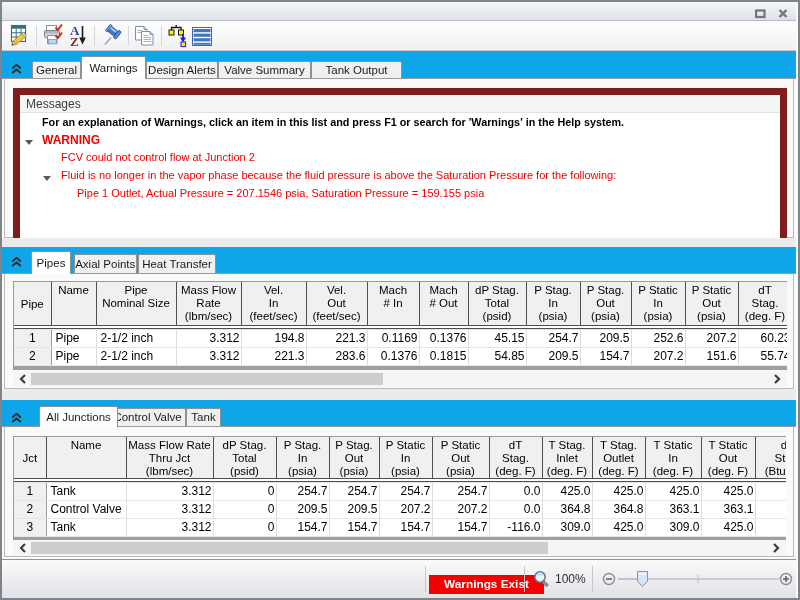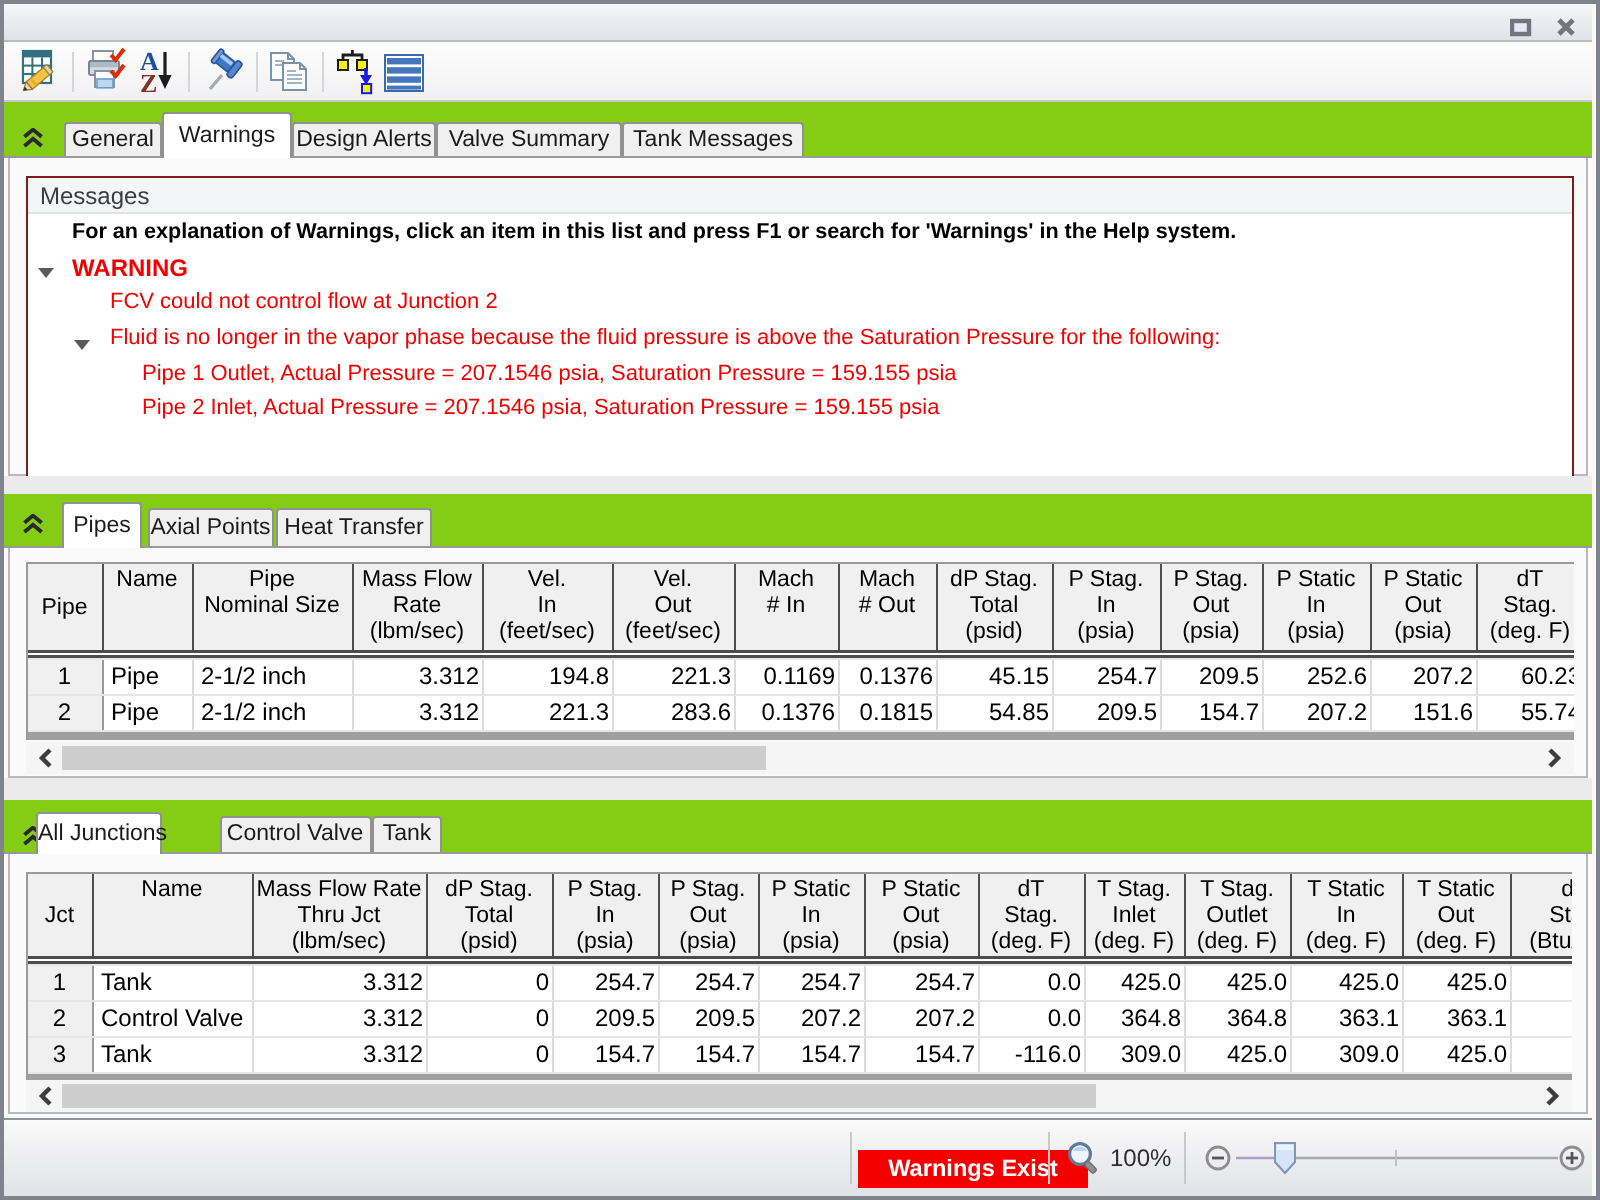--- a/index.html
+++ b/index.html
@@ -6,27 +6,27 @@
   html,body { width:800px; height:600px; overflow:hidden; }
   body { font-family:"Liberation Sans", sans-serif; position:relative; background:#fafafa; }
   .win { position:absolute; left:0; top:0; width:800px; height:600px; border:2px solid #7f848c; background:#fafafa; }
   .abs { position:absolute; }
   
   .titlebar { left:2px; top:2px; width:794px; height:19px; background:linear-gradient(#f4f6f8,#dfe2e8); border-bottom:1px solid #b8bcc4; }
   .titlebar span { position:absolute; left:6px; top:3px; font-size:12px; color:#53585f;margin-top:47px; }
   
   .toolbar { left:2px; top:22px; width:794px; height:29px; background:linear-gradient(#fdfdfd,#f1f1f3); border-bottom:1px solid #c9c9cd; }
   
-  .tabstrip { background:#84cc16; }
+  .tabstrip { background:#0ea5e9; }
   .tab { position:absolute; border:1px solid #919191; border-bottom:none; background:#f0f0f0; color:#1b1b1b; text-align:center; font-size:11.5px; border-radius:2px 2px 0 0; white-space:nowrap; }
   .tab.sel { background:#fff; z-index:3; }
   .tabline { position:absolute; left:0; width:100%; height:1px; background:#9a9a9a; z-index:1;}
   .chev { position:absolute; } .chev svg { display:block; }
   
-  .msgbox { left:13px; top:88px; width:774px; height:168px; border:1px solid #7f1d1d; background:#fff; }
+  .msgbox { left:13px; top:88px; width:774px; height:168px; border:7px solid #7f1d1d; background:#fff; }
   .msghead { position:absolute; left:0; top:0; width:100%; height:18px; background:#f4f5f6; border-bottom:1px solid #e2e2e2; font-size:12px; color:#3c3c3c; }
   .msghead span { position:absolute; left:6px; top:2px; }
   .m { position:absolute; font-size:11px; white-space:nowrap; }
   .red { color:#f20000; }
   
   table { border-collapse:collapse; table-layout:fixed; background:#fff; font-size:12px; }
   td, th { overflow:hidden; white-space:nowrap; font-weight:normal; padding:0; }
   .tblwrap { overflow:hidden; border-left:1px solid #9a9a9a; border-top:1px solid #9a9a9a; }
   th { background:#f0f0f0; border-right:1px solid #4f4f4f; text-align:center; font-size:11.5px; line-height:13px; vertical-align:top; padding-top:2px; }
   th.fc { vertical-align:middle; }
@@ -144,35 +144,34 @@
   <div class="chev" id="chev1" style="left:9px; top:13px;">
       <svg width="11" height="10">
         <path d="M1.2 4.4 L5.5 0.8 L9.8 4.4" fill="none" stroke="#2a2a2a" stroke-width="1.9"></path>
         <path d="M1.2 9 L5.5 5.4 L9.8 9" fill="none" stroke="#2a2a2a" stroke-width="1.9"></path>
       </svg>
     </div>
   <div class="tab" style="left:30px; top:10px; width:49px; height:17px; line-height:16px;">General</div>
   <div class="tab sel" style="left:79px; top:5px; width:65px; height:23px; line-height:22px;">Warnings</div>
   <div class="tab" style="left:144px; top:10px; width:72px; height:17px; line-height:16px;">Design Alerts</div>
   <div class="tab" style="left:216px; top:10px; width:93px; height:17px; line-height:16px;">Valve Summary</div>
-  <div class="tab" style="left:309px; top:10px; width:91px; height:17px; line-height:16px;">Tank Messages</div>
+  <div class="tab" style="left:309px; top:10px; width:91px; height:17px; line-height:16px;">Tank Output</div>
 </div>
 
 <div class="abs msgbox">
   <div class="msghead">
       <span>Messages</span>
     </div>
   <div class="m" style="left:22px; top:21px; font-weight:bold; font-size:10.8px;">For an explanation of Warnings, click an item in this list and press F1 or search for 'Warnings' in the Help system.</div>
   <div class="abs" style="left:5px; top:45px; width:0; height:0; border-left:4px solid transparent; border-right:4px solid transparent; border-top:5px solid #5a5a5a;"></div>
   <div class="m red" style="left:22px; top:38px; font-weight:bold; font-size:12px;">WARNING</div>
   <div class="m red" style="left:41px; top:56px;">FCV could not control flow at Junction 2</div>
   <div class="abs" style="left:22.5px; top:81px; width:0; height:0; border-left:4px solid transparent; border-right:4px solid transparent; border-top:5px solid #5a5a5a;"></div>
   <div class="m red" style="left:41px; top:74px;">Fluid is no longer in the vapor phase because the fluid pressure is above the Saturation Pressure for the following:</div>
   <div class="m red" style="left:57px; top:92px;">Pipe 1 Outlet, Actual Pressure = 207.1546 psia, Saturation Pressure = 159.155 psia</div>
-  <div class="m red" style="left:57px; top:109px;">Pipe 2 Inlet, Actual Pressure = 207.1546 psia, Saturation Pressure = 159.155 psia</div>
 </div>
 
 <div class="abs" style="left:2px; top:238px; width:794px; height:9px; background:#ebebeb;"></div>
 
 <div class="abs tabstrip" style="left:2px; top:247px; width:794px; height:27px;">
   <div class="tabline" style="bottom:0;"></div>
   <div class="chev" id="chev2" style="left:9px; top:10px;">
       <svg width="11" height="10">
         <path d="M1.2 4.4 L5.5 0.8 L9.8 4.4" fill="none" stroke="#2a2a2a" stroke-width="1.9"></path>
         <path d="M1.2 9 L5.5 5.4 L9.8 9" fill="none" stroke="#2a2a2a" stroke-width="1.9"></path>
@@ -273,21 +272,21 @@
 <div class="abs" style="left:2px; top:389px; width:794px; height:11px; background:#ebebeb;"></div>
 
 <div class="abs tabstrip" style="left:2px; top:400px; width:794px; height:27px;">
   <div class="tabline" style="bottom:0;"></div>
   <div class="chev" id="chev3" style="left:9px; top:13px;">
       <svg width="11" height="10">
         <path d="M1.2 4.4 L5.5 0.8 L9.8 4.4" fill="none" stroke="#2a2a2a" stroke-width="1.9"></path>
         <path d="M1.2 9 L5.5 5.4 L9.8 9" fill="none" stroke="#2a2a2a" stroke-width="1.9"></path>
       </svg>
     </div>
-  <div class="tab sel" style="left:16px; top:6px; width:63px; height:21px; line-height:20px;">All Junctions</div>
+  <div class="tab sel" style="left:37px; top:6px; width:79px; height:21px; line-height:20px;">All Junctions</div>
   <div class="tab" style="left:107.5px; top:8px; width:76px; height:18px; line-height:17px;">Control Valve</div>
   <div class="tab" style="left:184px; top:8px; width:35px; height:18px; line-height:17px;">Tank</div>
 </div>
 
 <div class="abs tblwrap" style="left:13px; top:436px; width:773px; height:104px;">
   <table style="width:807px;">
     <colgroup>
         <col style="width:32px">
         <col style="width:80px">
         <col style="width:87px">

